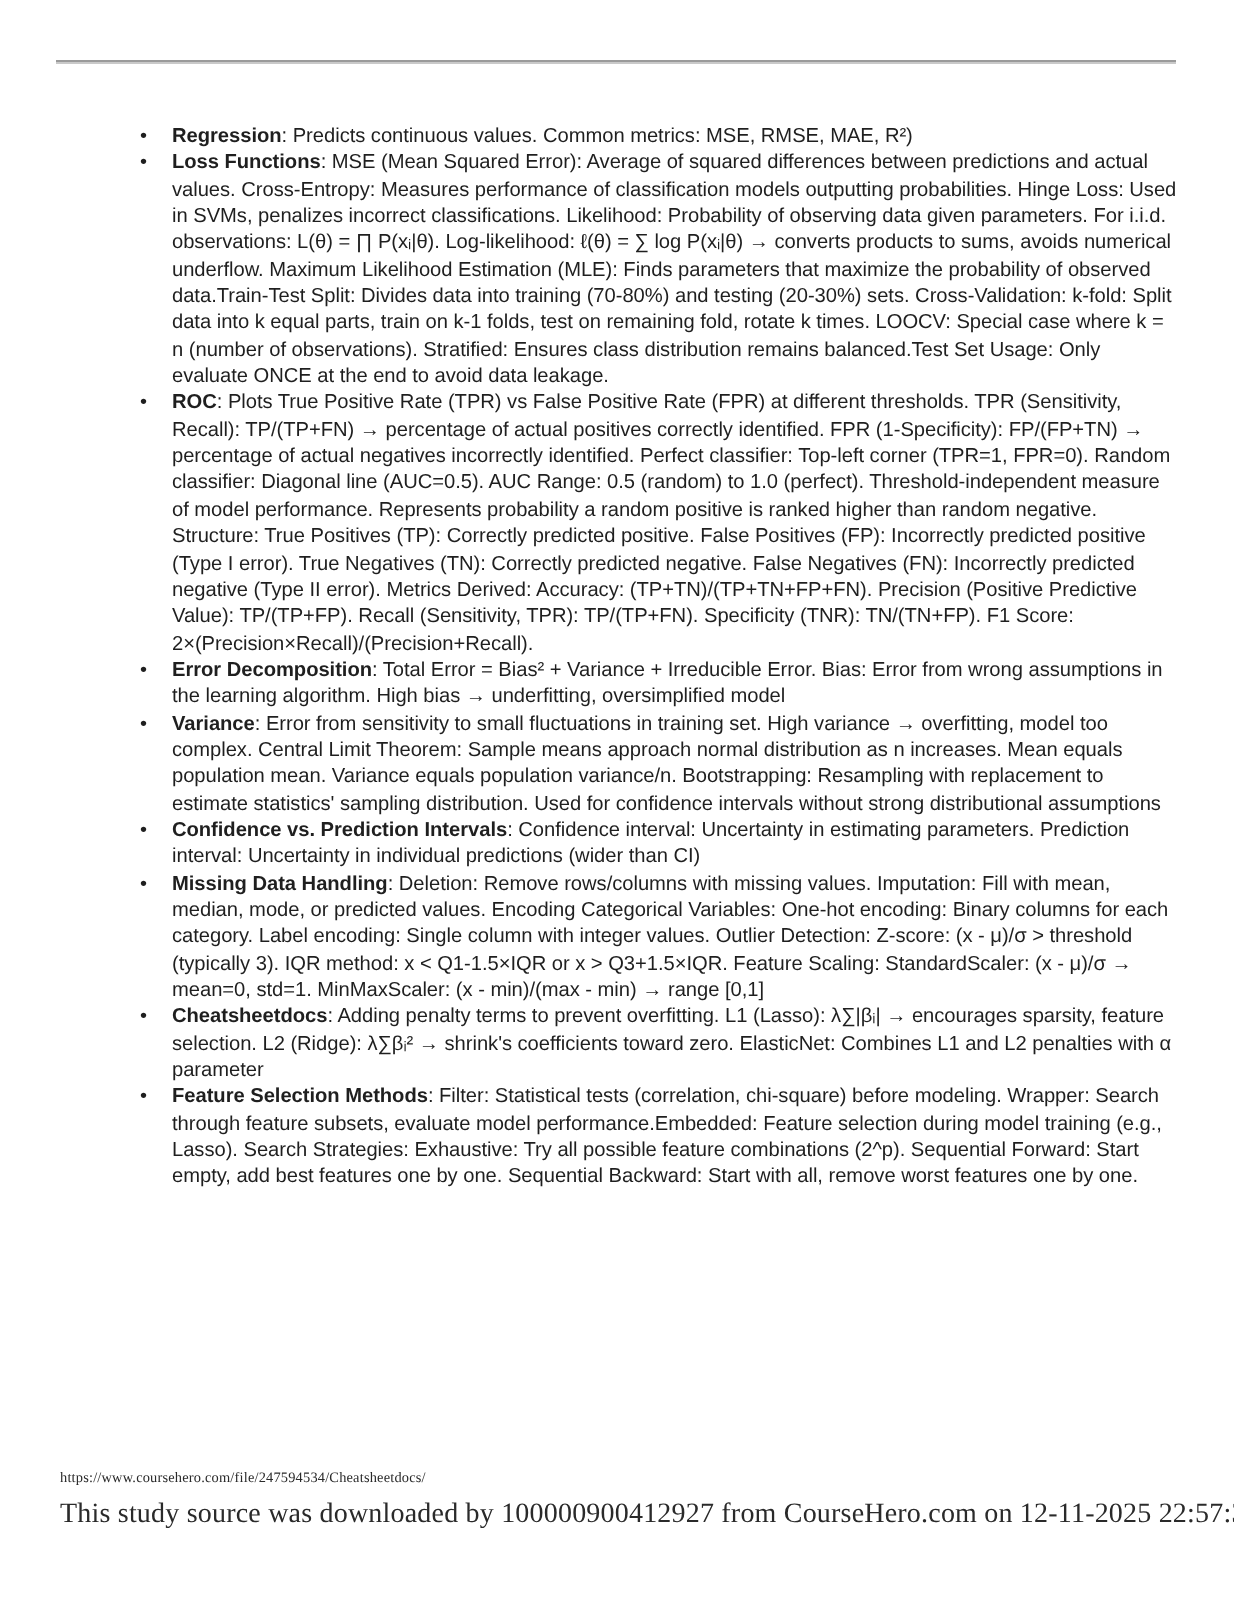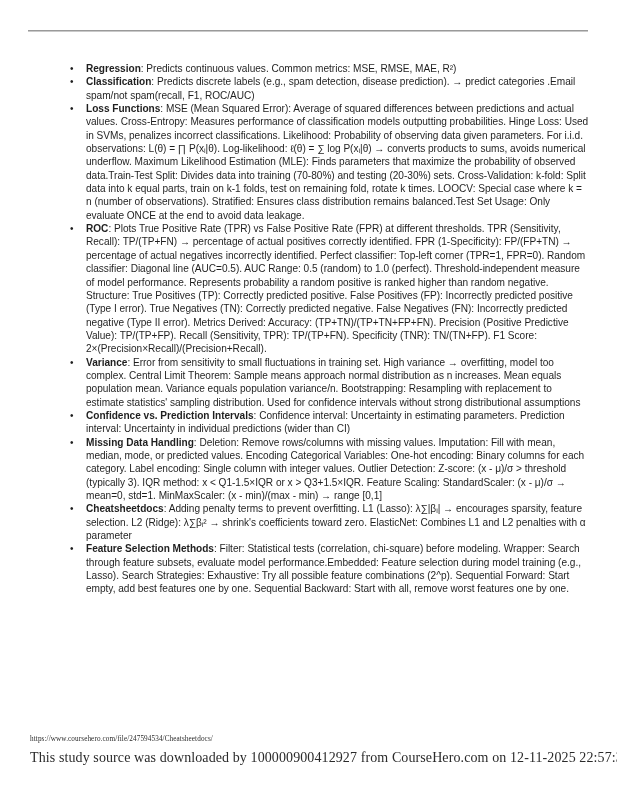--- a/index.html
+++ b/index.html
@@ -93,32 +93,32 @@
 
   <div class="top-rule"></div>
 
   <div class="content">
     <ul class="bullets">
 
       <li>
         <span class="b">Regression</span><span>: Predicts continuous values. Common metrics: MSE, RMSE, MAE, R²)</span>
       </li>
 
-      <li>
-        <span class="b">Classification</span><span>: Predicts discrete labels (e.g., spam detection, disease prediction). → predict categories .Email spam/not spam(recall, F1, ROC/AUC)</span>
-      </li>
 
       <li>
         <span class="b">Loss Functions</span><span>: MSE (Mean Squared Error): Average of squared differences between predictions and actual values. Cross-Entropy: Measures performance of classification models outputting probabilities. Hinge Loss: Used in SVMs, penalizes incorrect classifications. Likelihood: Probability of observing data given parameters. For i.i.d. observations: L(θ) = ∏ P(xᵢ|θ). Log-likelihood: ℓ(θ) = ∑ log P(xᵢ|θ) → converts products to sums, avoids numerical underflow. Maximum Likelihood Estimation (MLE): Finds parameters that maximize the probability of observed data.Train-Test Split: Divides data into training (70-80%) and testing (20-30%) sets. Cross-Validation: k-fold: Split data into k equal parts, train on k-1 folds, test on remaining fold, rotate k times. LOOCV: Special case where k = n (number of observations). Stratified: Ensures class distribution remains balanced.Test Set Usage: Only evaluate ONCE at the end to avoid data leakage.</span>
       </li>
 
       <li>
         <span class="b">ROC</span><span>: Plots True Positive Rate (TPR) vs False Positive Rate (FPR) at different thresholds. TPR (Sensitivity, Recall): TP/(TP+FN) → percentage of actual positives correctly identified. FPR (1-Specificity): FP/(FP+TN) → percentage of actual negatives incorrectly identified. Perfect classifier: Top-left corner (TPR=1, FPR=0). Random classifier: Diagonal line (AUC=0.5). AUC Range: 0.5 (random) to 1.0 (perfect). Threshold-independent measure of model performance. Represents probability a random positive is ranked higher than random negative. Structure: True Positives (TP): Correctly predicted positive. False Positives (FP): Incorrectly predicted positive (Type I error). True Negatives (TN): Correctly predicted negative. False Negatives (FN): Incorrectly predicted negative (Type II error). Metrics Derived: Accuracy: (TP+TN)/(TP+TN+FP+FN). Precision (Positive Predictive Value): TP/(TP+FP). Recall (Sensitivity, TPR): TP/(TP+FN). Specificity (TNR): TN/(TN+FP). F1 Score: 2×(Precision×Recall)/(Precision+Recall).</span>
       </li>
 
+      <li>
+        <span class="b">Error Decomposition</span><span>: Total Error = Bias² + Variance + Irreducible Error. Bias: Error from wrong assumptions in the learning algorithm. High bias → underfitting, oversimplified model</span>
+      </li>
 
       <li>
         <span class="b">Variance</span><span>: Error from sensitivity to small fluctuations in training set. High variance → overfitting, model too complex. Central Limit Theorem: Sample means approach normal distribution as n increases. Mean equals population mean. Variance equals population variance/n. Bootstrapping: Resampling with replacement to estimate statistics' sampling distribution. Used for confidence intervals without strong distributional assumptions</span>
       </li>
 
       <li>
         <span class="b">Confidence vs. Prediction Intervals</span><span>: Confidence interval: Uncertainty in estimating parameters. Prediction interval: Uncertainty in individual predictions (wider than CI)</span>
       </li>
 
       <li>

